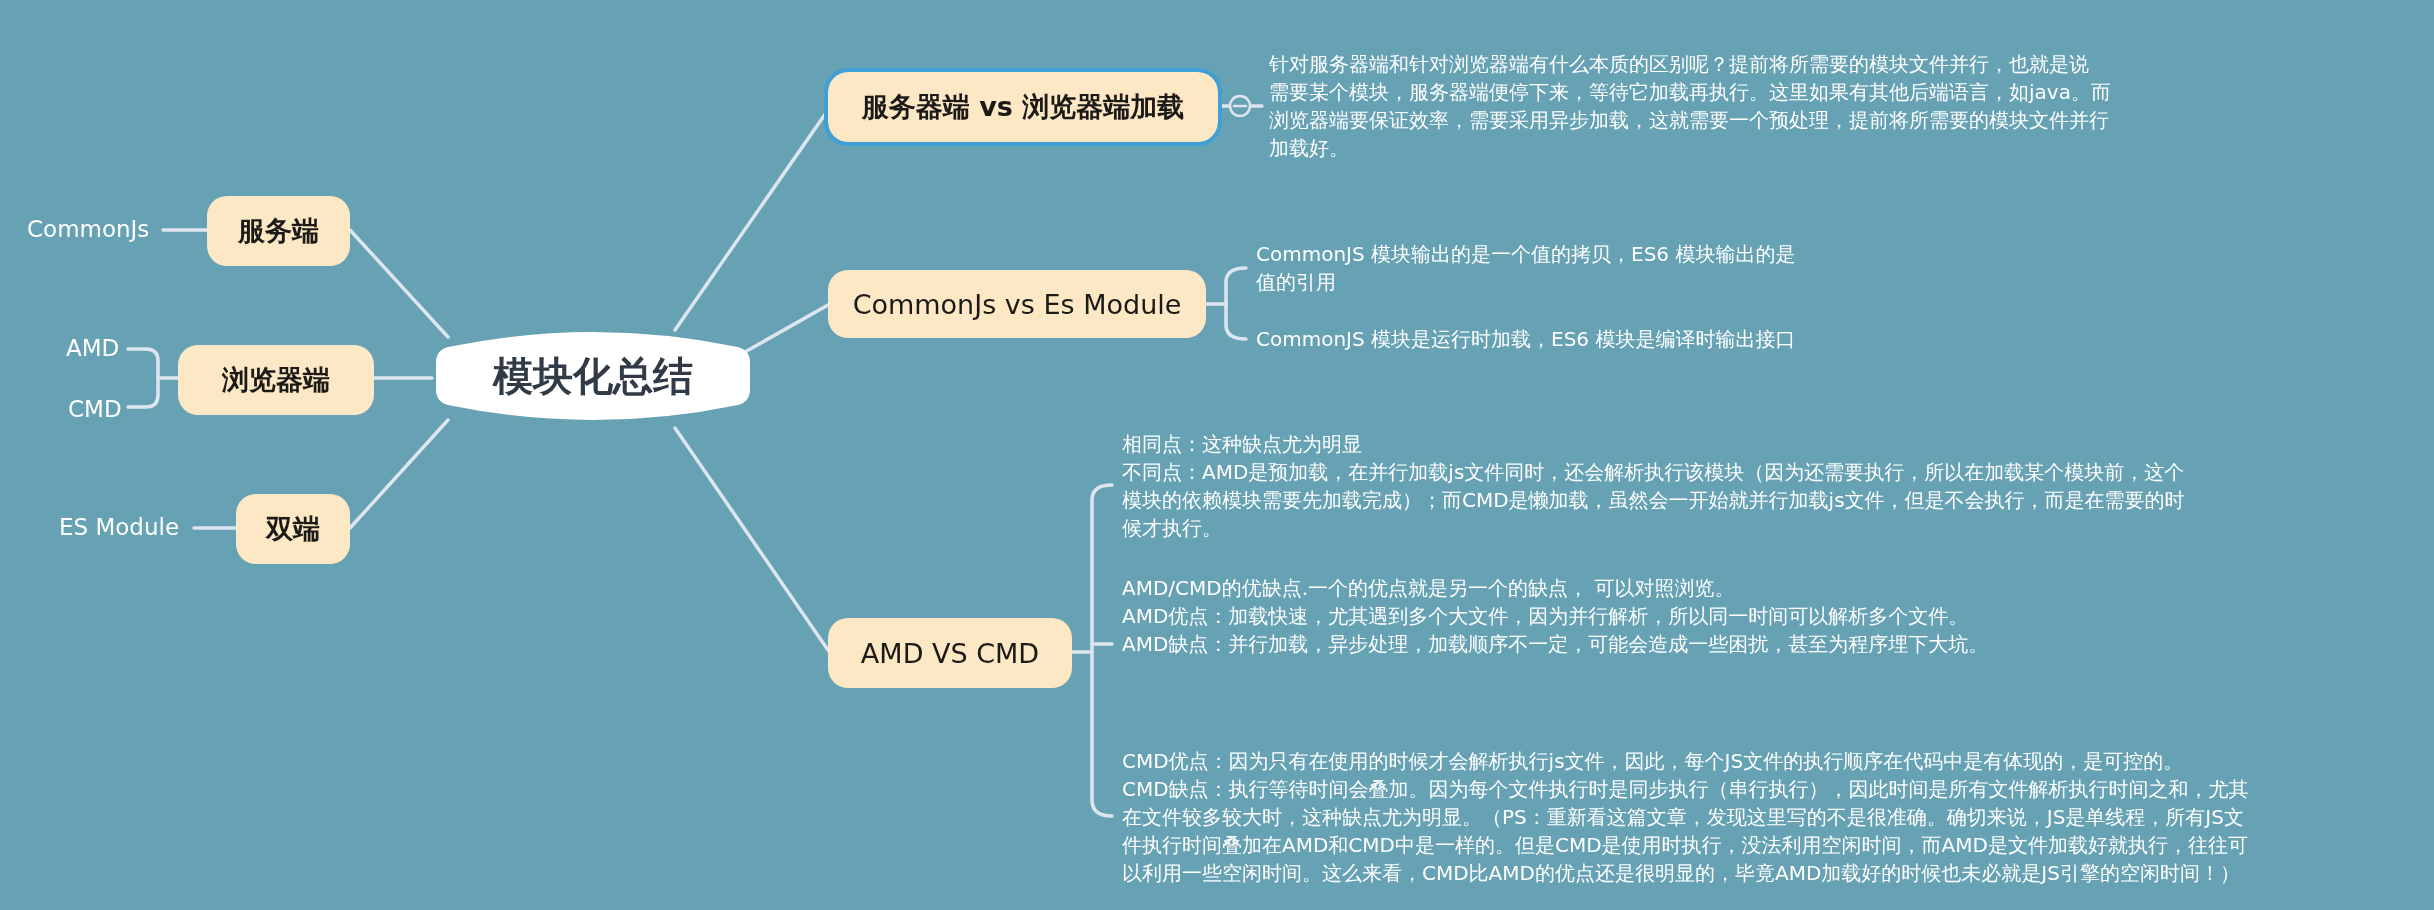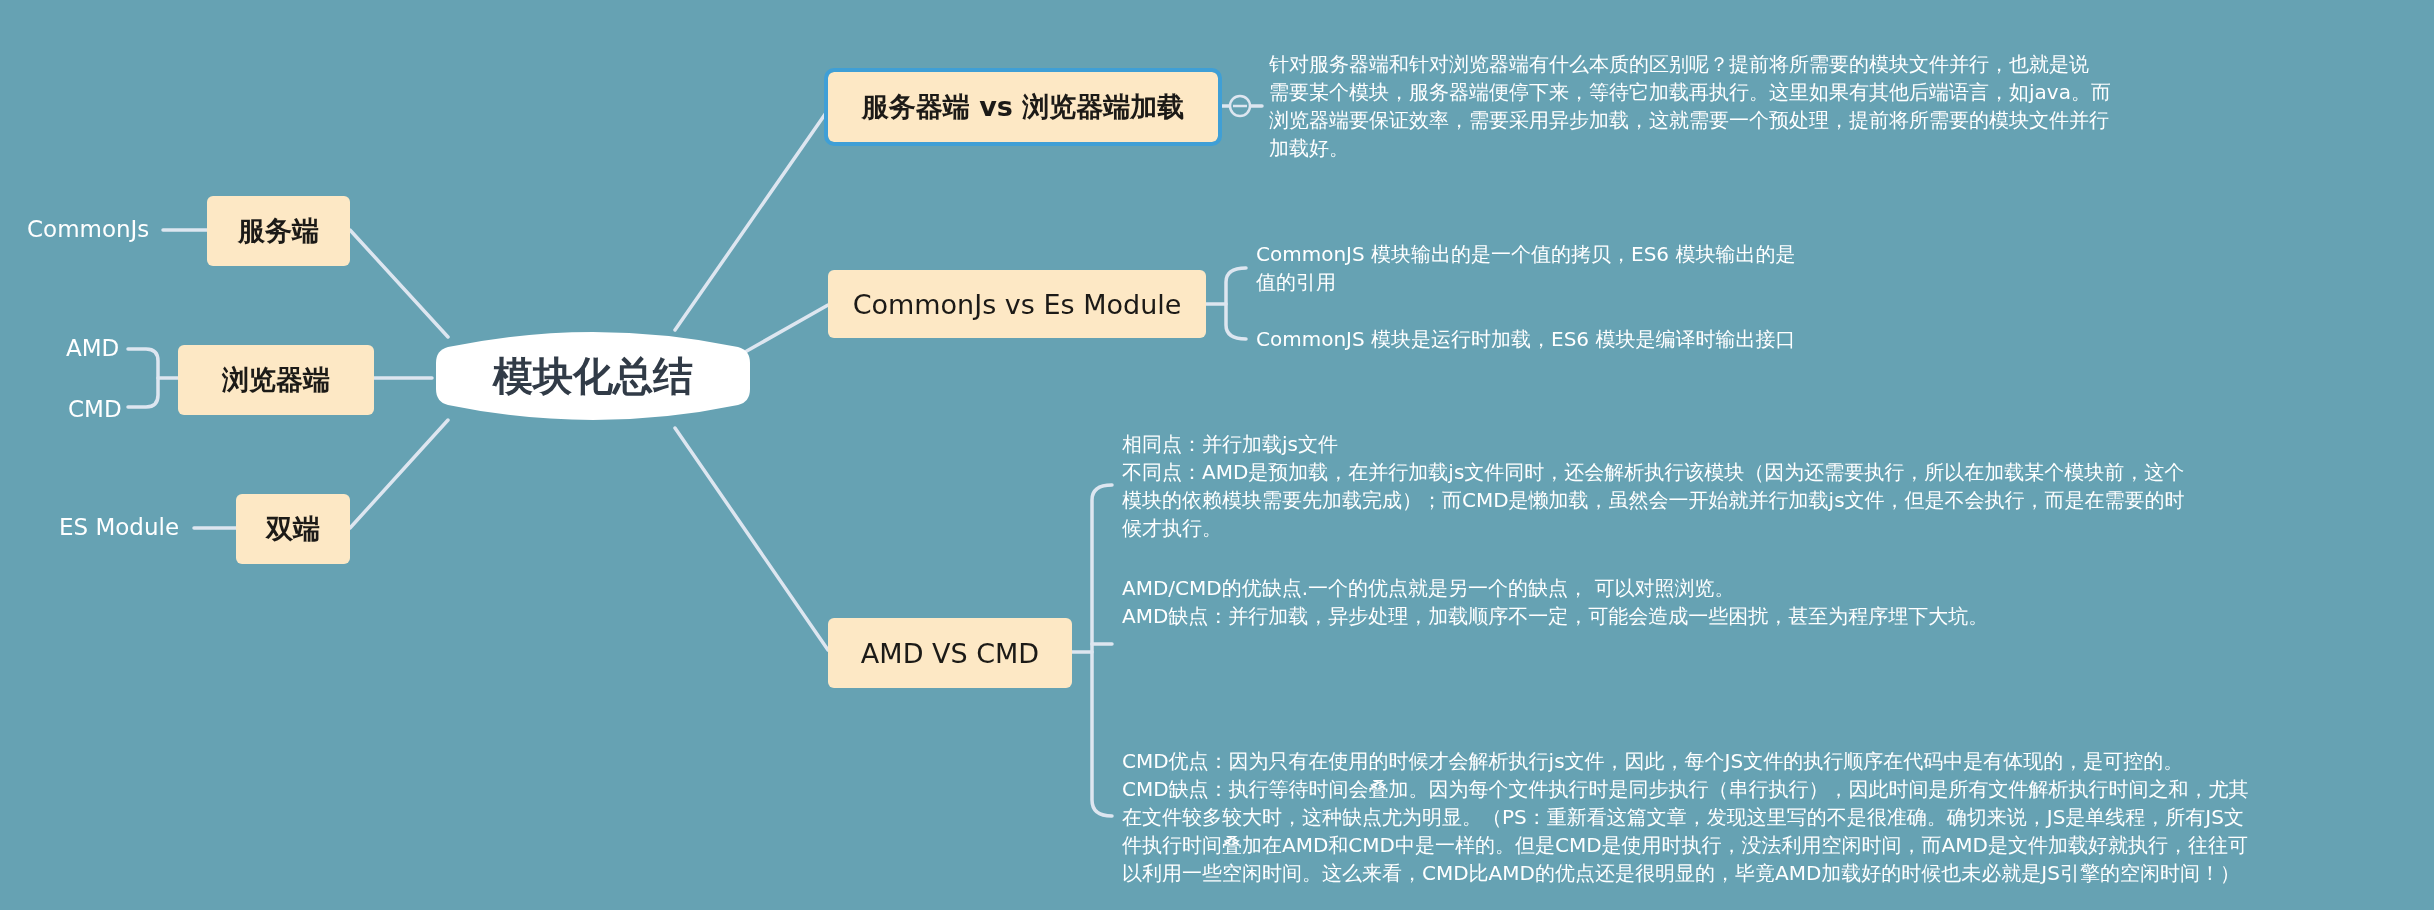--- a/index.html
+++ b/index.html
@@ -15,21 +15,21 @@
       font-family: "DejaVu Sans", "Liberation Sans", sans-serif;
     }
     svg.lines {
       position: absolute;
       left: 0; top: 0;
       width: 2434px; height: 910px;
     }
     .node {
       position: absolute;
       background: #fde8c5;
-      border-radius: 6px;
+      border-radius: 20px;
       color: #1c1a17;
       display: flex;
       align-items: center;
       justify-content: center;
       font-weight: bold;
       white-space: nowrap;
       box-sizing: border-box;
     }
     .node.selected {
       outline: 4px solid #3f9fd6;
@@ -137,27 +137,28 @@
 
 <div class="note" style="left:1256px; top:240px;">
   <p>CommonJS 模块输出的是一个值的拷贝，ES6 模块输出的是</p>
   <p>值的引用</p>
 </div>
 <div class="note" style="left:1256px; top:325px;">
   <p>CommonJS 模块是运行时加载，ES6 模块是编译时输出接口</p>
 </div>
 
 <div class="note" style="left:1122px; top:430px;">
-  <p>相同点：并行加载js文件</p>
+  <p>相同点：这种缺点尤为明显</p>
   <p>不同点：AMD是预加载，在并行加载js文件同时，还会解析执行该模块（因为还需要执行，所以在加载某个模块前，这个</p>
   <p>模块的依赖模块需要先加载完成）；而CMD是懒加载，虽然会一开始就并行加载js文件，但是不会执行，而是在需要的时</p>
   <p>候才执行。</p>
 </div>
 <div class="note" style="left:1122px; top:574px;">
   <p>AMD/CMD的优缺点.一个的优点就是另一个的缺点，  可以对照浏览。</p>
+  <p>AMD优点：加载快速，尤其遇到多个大文件，因为并行解析，所以同一时间可以解析多个文件。</p>
   <p>AMD缺点：并行加载，异步处理，加载顺序不一定，可能会造成一些困扰，甚至为程序埋下大坑。</p>
 </div>
 <div class="note" style="left:1122px; top:747px;">
   <p>CMD优点：因为只有在使用的时候才会解析执行js文件，因此，每个JS文件的执行顺序在代码中是有体现的，是可控的。</p>
   <p>CMD缺点：执行等待时间会叠加。因为每个文件执行时是同步执行（串行执行），因此时间是所有文件解析执行时间之和，尤其</p>
   <p>在文件较多较大时，这种缺点尤为明显。（PS：重新看这篇文章，发现这里写的不是很准确。确切来说，JS是单线程，所有JS文</p>
   <p>件执行时间叠加在AMD和CMD中是一样的。但是CMD是使用时执行，没法利用空闲时间，而AMD是文件加载好就执行，往往可</p>
   <p>以利用一些空闲时间。这么来看，CMD比AMD的优点还是很明显的，毕竟AMD加载好的时候也未必就是JS引擎的空闲时间！）</p>
 </div>
 

